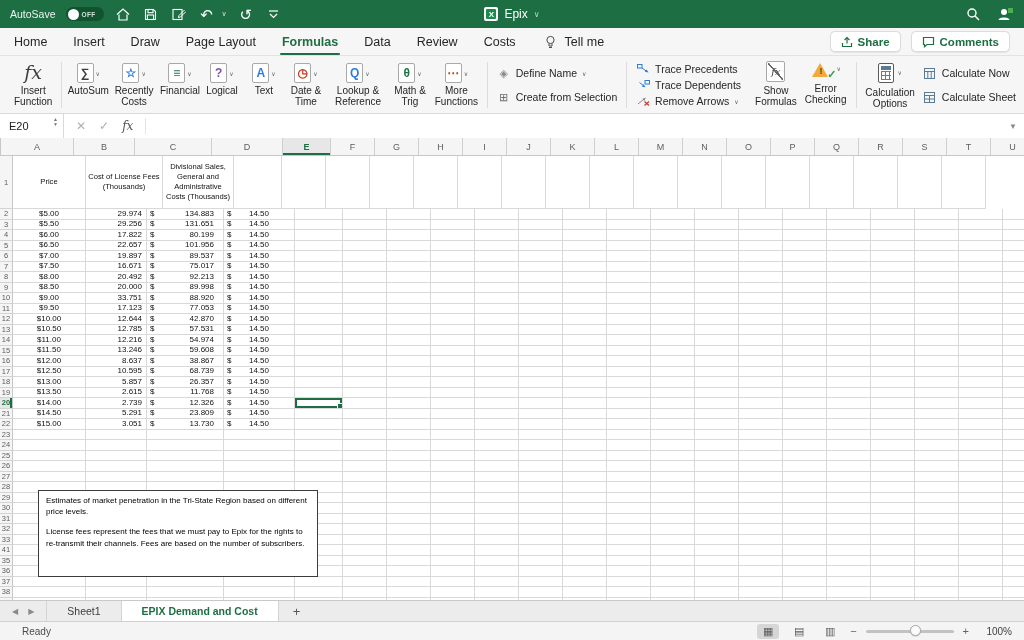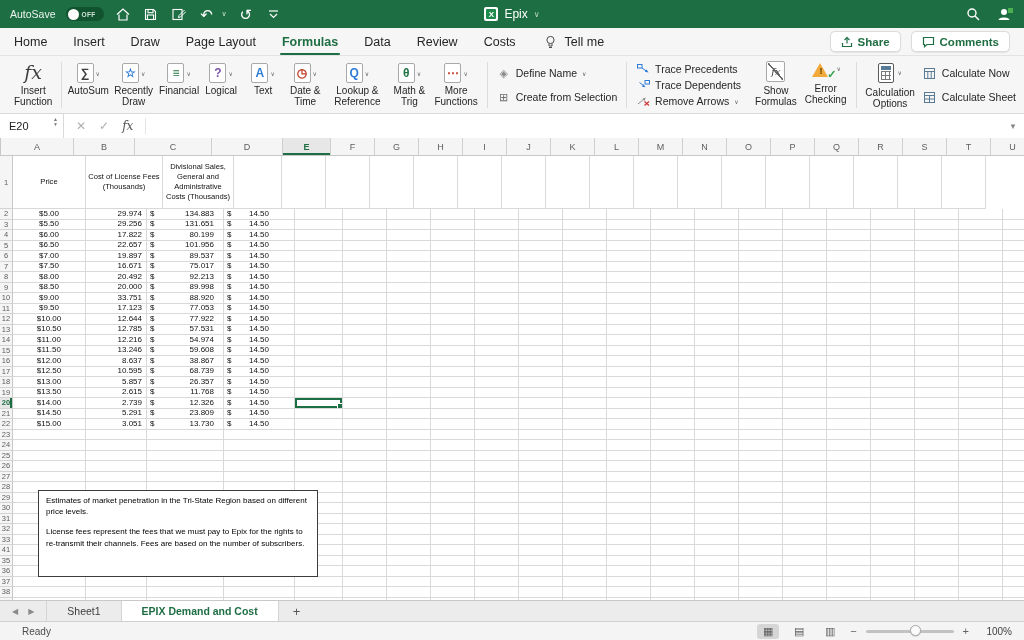--- a/index.html
+++ b/index.html
@@ -239,21 +239,21 @@
             <span class="fnico" style="color:#3d3d3d">∑</span>
             <span class="chev">∨</span>
           </span>
           <span class="fnlabel">AutoSum</span>
         </div>
         <div class="fnbtn">
           <span class="fnico-row">
             <span class="fnico" style="color:#2e7cd6">☆</span>
             <span class="chev">∨</span>
           </span>
-          <span class="fnlabel">Recently Draw</span>
+          <span class="fnlabel">Recently Costs</span>
         </div>
         <div class="fnbtn">
           <span class="fnico-row">
             <span class="fnico" style="color:#217346">≡</span>
             <span class="chev">∨</span>
           </span>
           <span class="fnlabel">Financial</span>
         </div>
         <div class="fnbtn">
           <span class="fnico-row">
@@ -767,21 +767,21 @@
           <div class="cell colS" style="width: 44px;"></div>
           <div class="cell colT" style="width: 44px;"></div>
           <div class="cell colU" style="width: 44px;"></div>
         </div>
         <div class="grow">
           <div class="rowhead">12</div>
           <div class="cell colA" style="width: 73px;">$10.00</div>
           <div class="cell colB" style="width: 61px;">12.644</div>
           <div class="cell colC" style="width: 77px;">
             <span>$</span>
-            <span>77.922</span>
+            <span>42.870</span>
           </div>
           <div class="cell colD" style="width: 71px;">
             <span>$</span>
             <span>14.50</span>
           </div>
           <div class="cell colE" style="width: 48px;"></div>
           <div class="cell colF" style="width: 44px;"></div>
           <div class="cell colG" style="width: 44px;"></div>
           <div class="cell colH" style="width: 44px;"></div>
           <div class="cell colI" style="width: 44px;"></div>

